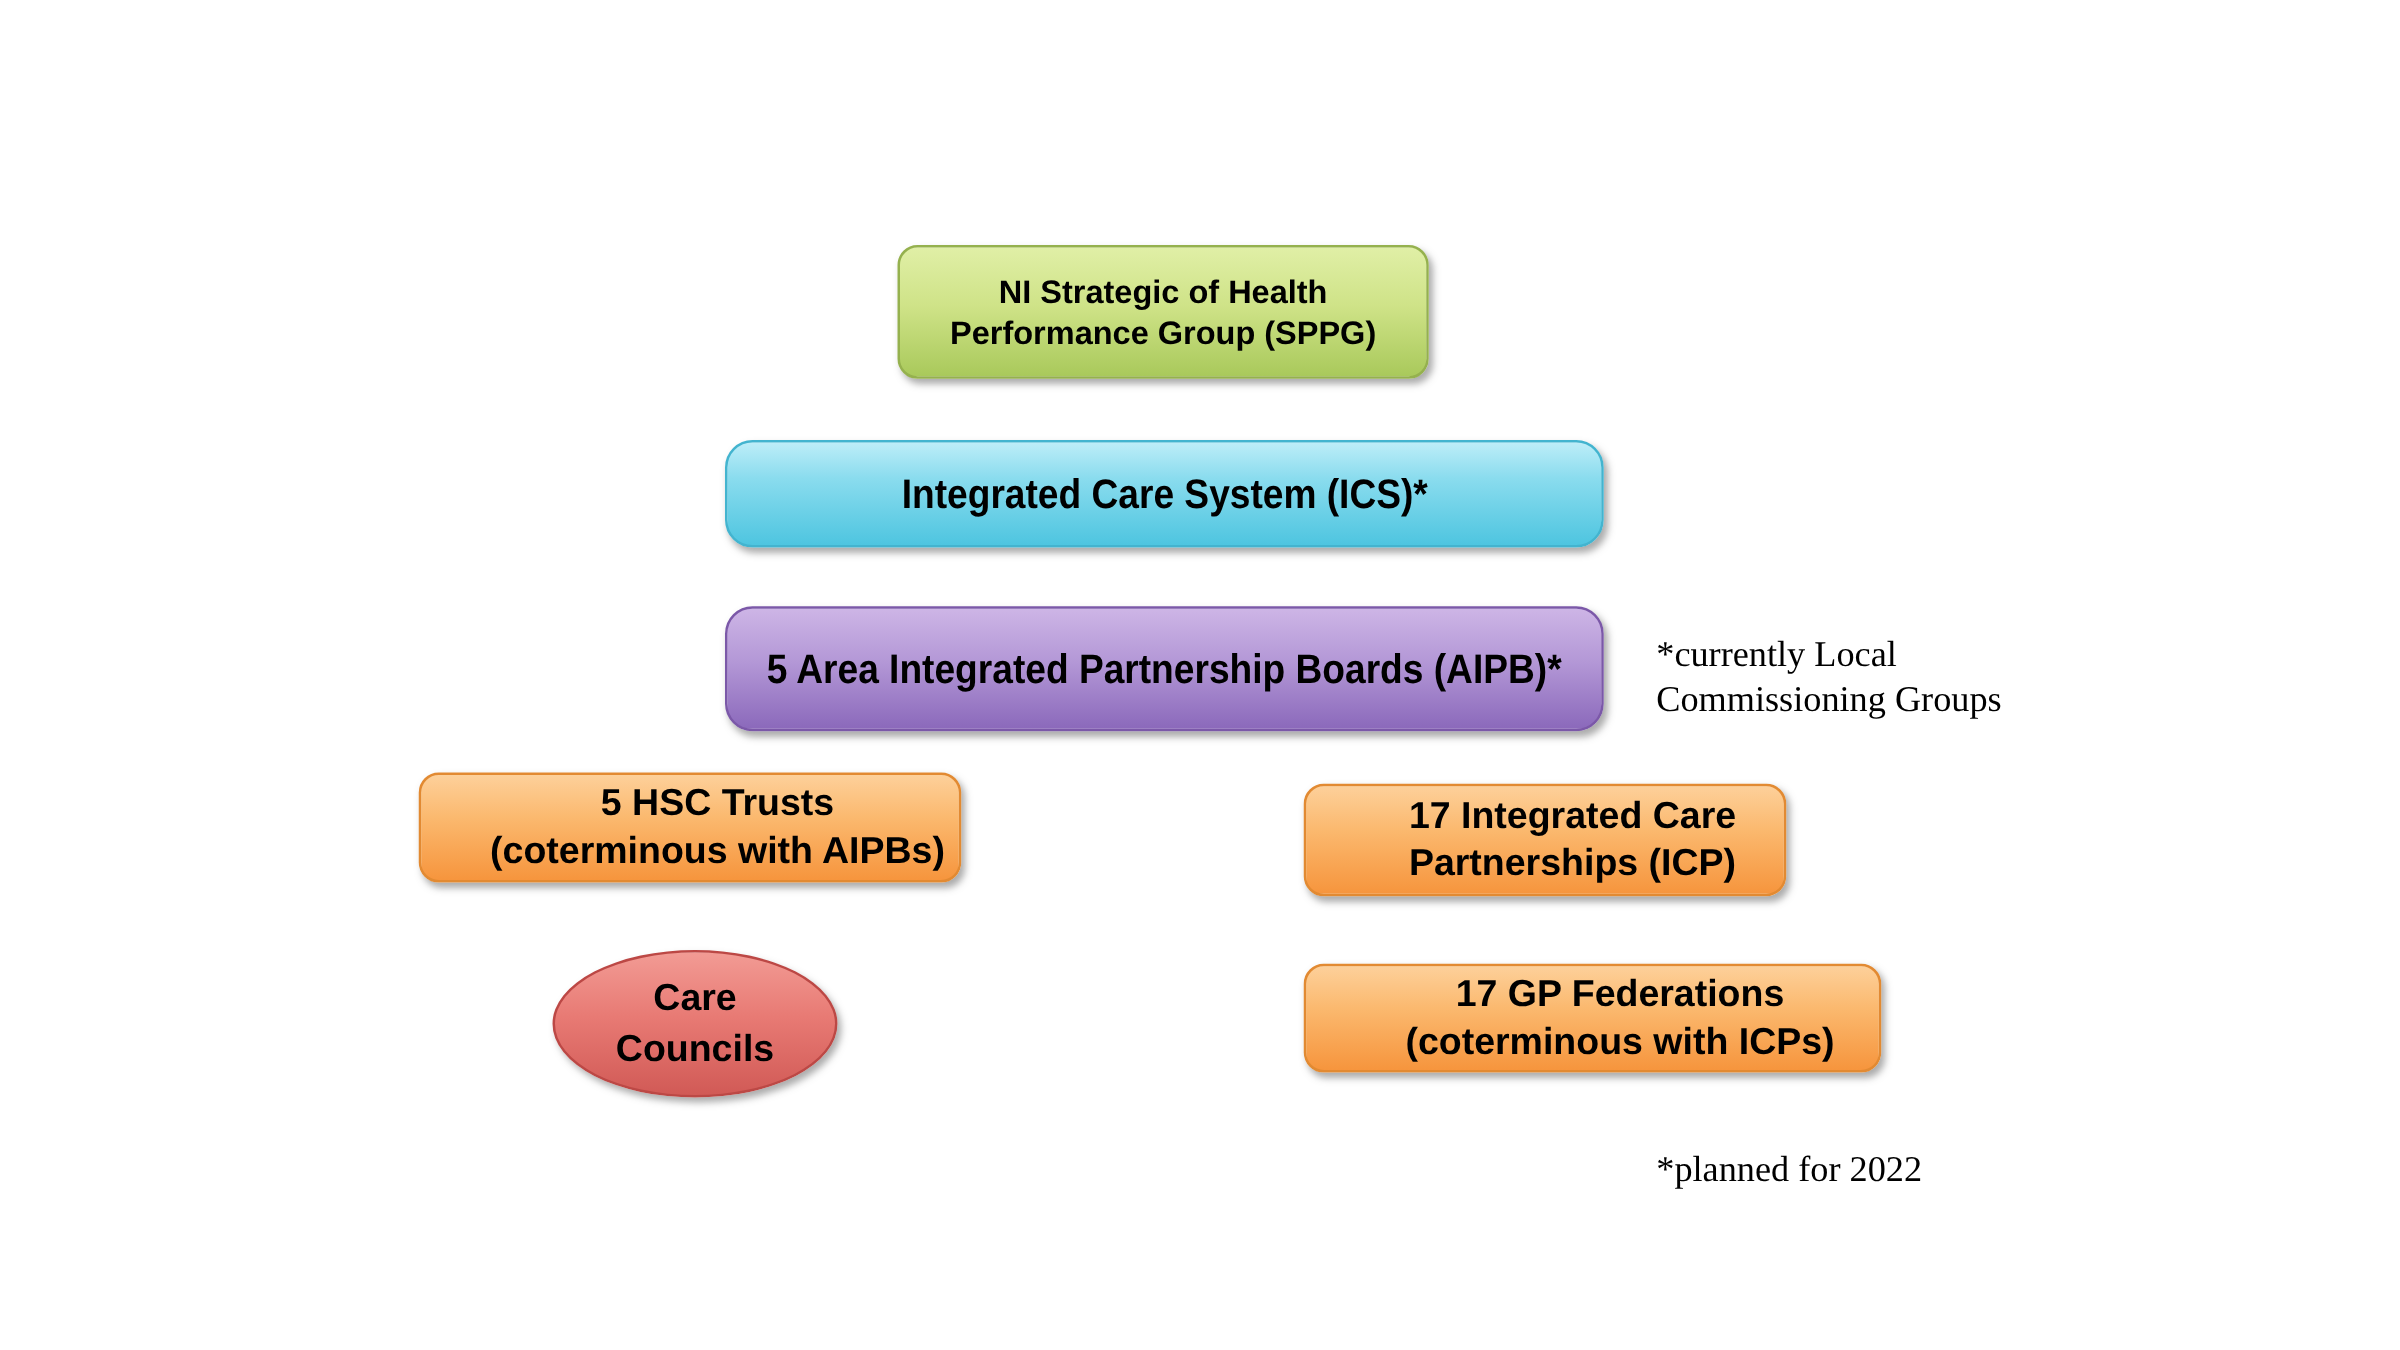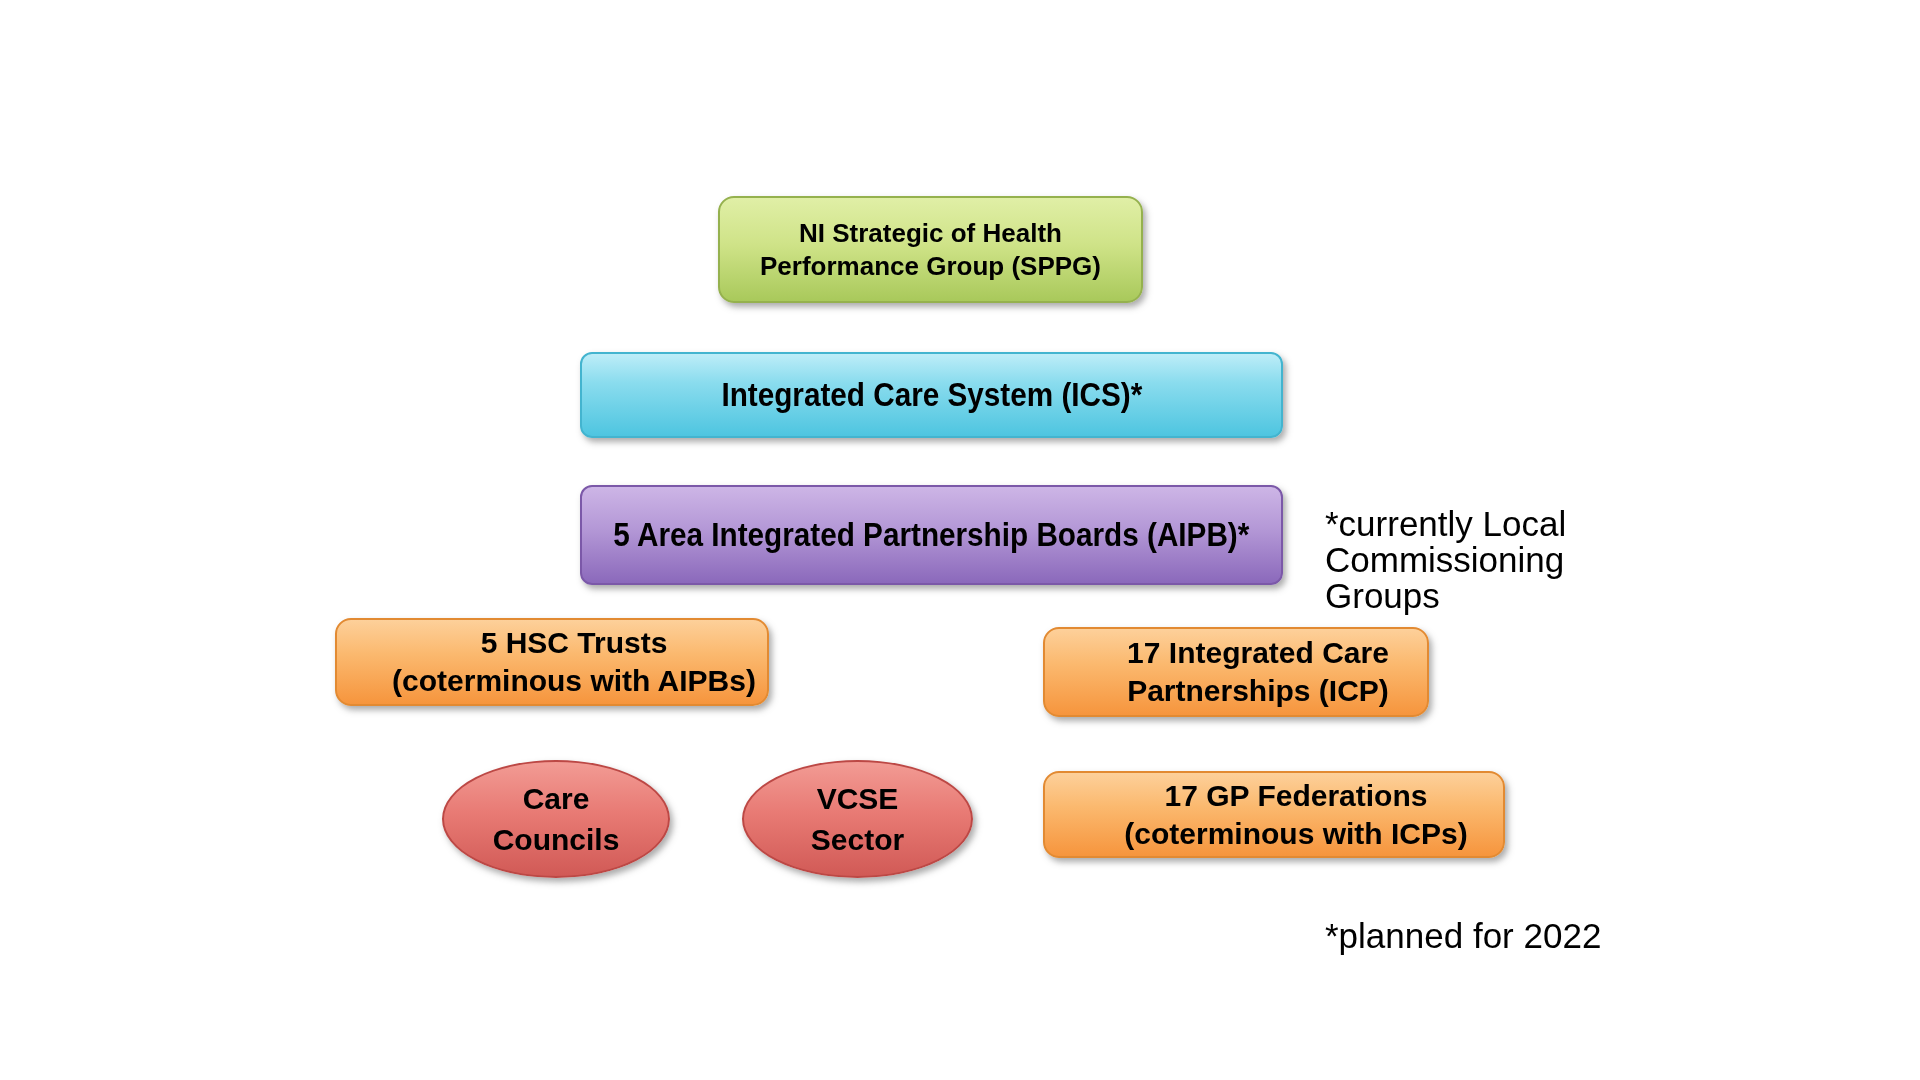--- a/index.html
+++ b/index.html
@@ -23,21 +23,21 @@
     justify-content: center;
     text-align: center;
     color: #000000;
     box-sizing: border-box;
     box-shadow: 3px 4px 6px rgba(90, 90, 90, 0.5);
   }
   .rounded {
     border-radius: 16px;
   }
   .bigrounded {
-    border-radius: 12px;
+    border-radius: 22px;
   }
   .ellipse {
     border-radius: 50%;
   }
   
   .green {
     background: linear-gradient(180deg, #e0efa6 0%, #cfe388 45%, #a9c95b 100%);
     border: 2px solid #95b14e;
   }
   .cyan {
@@ -77,24 +77,25 @@
     font-weight: bold;
   }
   .t-ell {                   
     font-size: 30px;
     line-height: 41px;
     font-weight: bold;
   }
   .note {
     position: absolute;
     color: #000000;
-    font-size: 35px;
+    font-size: 29px;
     line-height: 36px;
     font-weight: normal;
     text-align: left;
+    font-family: Liberation Serif, serif;
   }
   .line { display: block; }
 </style>
 </head>
 <body>
 
 <div id="stage">
 
   <div class="node green rounded t-small" style="left:718px; top:196px; width:425px; height:107px;">
     <span class="line">NI Strategic of Health</span>
@@ -122,24 +123,20 @@
   <div class="node orange rounded t-med" style="left:1043px; top:627px; width:386px; height:90px;">
     <span class="line">17 Integrated Care</span>
     <span class="line">Partnerships (ICP)</span>
   </div>
 
   <div class="node red ellipse t-ell" style="left:442px; top:760px; width:228px; height:118px;">
     <span class="line">Care</span>
     <span class="line">Councils</span>
   </div>
 
-  <div class="node red ellipse t-ell" style="left:742px; top:760px; width:231px; height:118px;">
-    <span class="line">VCSE</span>
-    <span class="line">Sector</span>
-  </div>
 
   <div class="node orange rounded t-med" style="left:1043px; top:771px; width:462px; height:87px;">
     <span class="line">17 GP Federations</span>
     <span class="line">(coterminous with ICPs)</span>
   </div>
 
   <div class="note" style="left:1325px; top:918px; width:300px;">*planned for 2022</div>
 
 </div>
 

